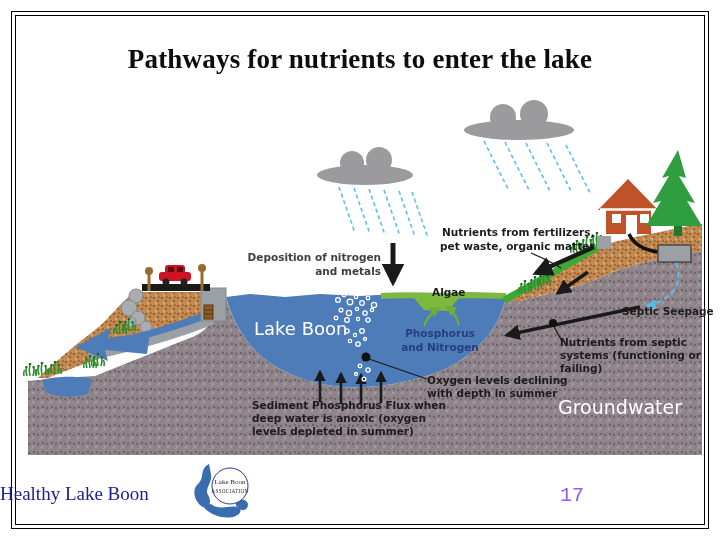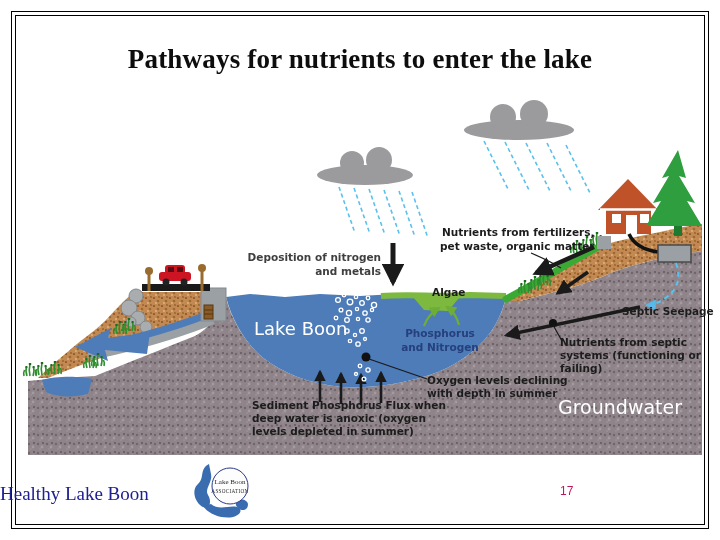--- a/index.html
+++ b/index.html
@@ -12,21 +12,21 @@
   .diagram{position:absolute;left:0;top:0;}
   
   .lbl{font-family:"DejaVu Sans",sans-serif;font-size:10.5px;font-weight:bold;fill:#1c1c1c;}
   .lbl-soft{fill:#3f3f3f;}
   .lbl-white{font-family:"DejaVu Sans",sans-serif;font-size:18px;font-weight:normal;fill:#ffffff;}
   .lbl-gw{font-size:19px;}
   .lbl-phos{fill:#25407c;}
   .footer-text{position:absolute;top:483px;left:0;right:0;text-align:left;
                font-family:"Liberation Serif",serif;font-size:19px;color:#1f2090;}
   .page-num{position:absolute;top:484px;left:560px;width:40px;
-            font-family:Liberation Sans, sans-serif;font-size:12px;color:#be185d;}
+            font-family:Liberation Mono, monospace;font-size:20px;color:#8b5cf6;}
   .logo{position:absolute;left:183px;top:462px;}
   .logo-txt{font-family:"Liberation Serif",serif;fill:#2a2a2a;}
 </style>
 </head>
 <body>
 
 <div class="slide">
   <div class="border-outer"></div>
   <div class="border-inner"></div>
 

